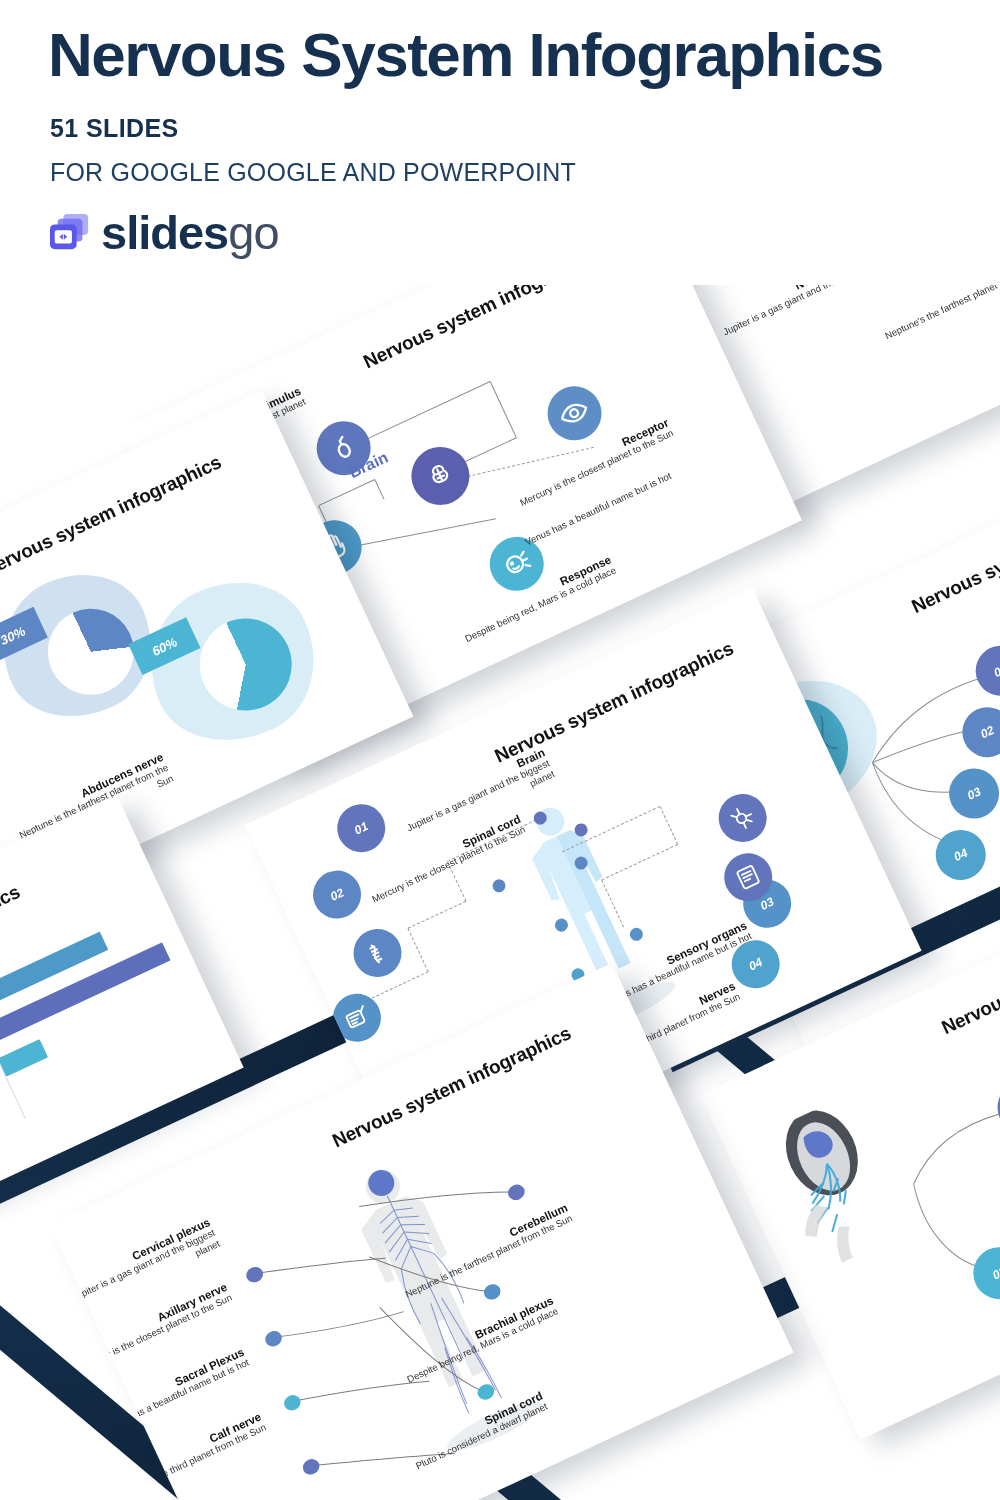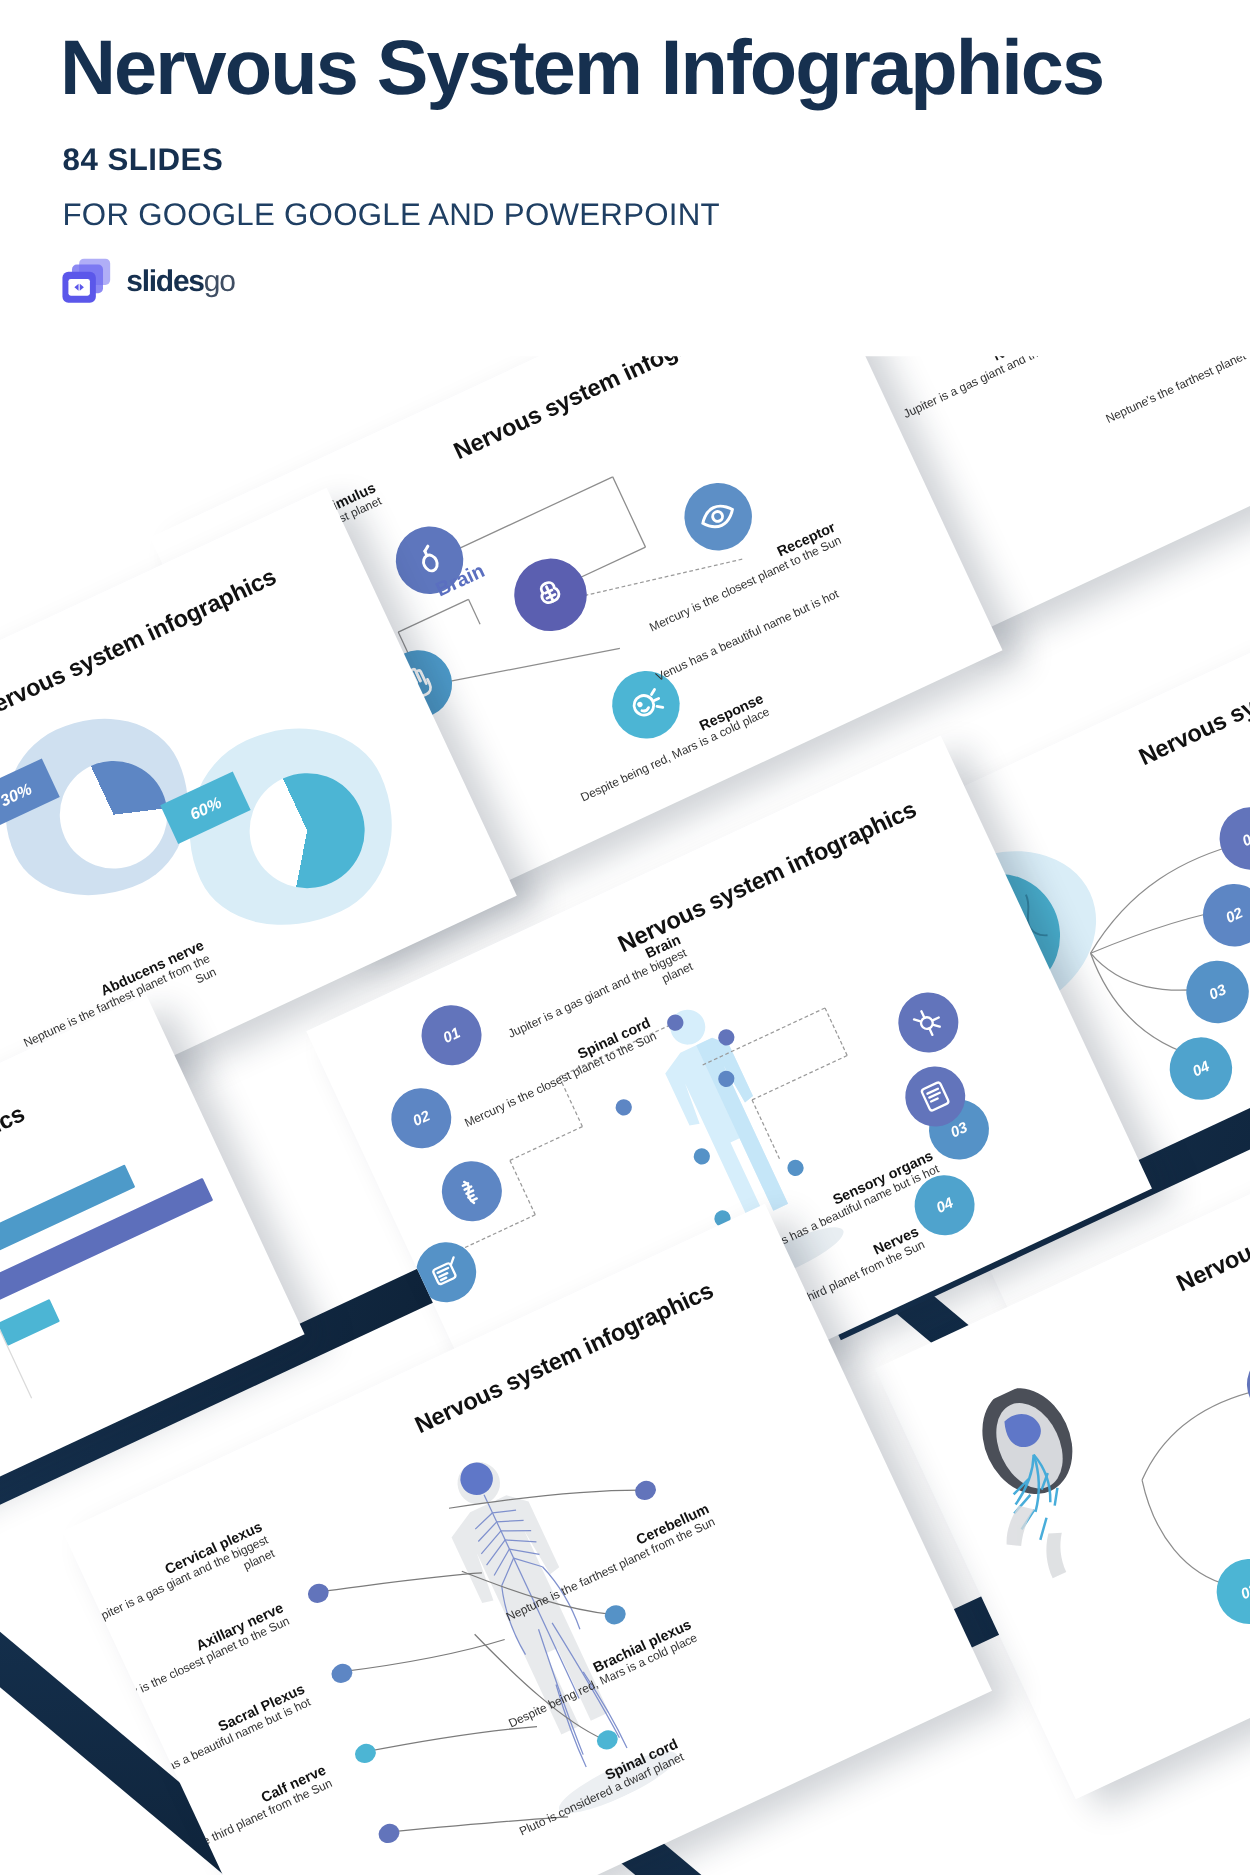--- a/index.html
+++ b/index.html
@@ -15,21 +15,21 @@
           background:#ffffff;}
   .title{position:absolute;left:48px;top:22px;width:950px;
          font-size:62px;font-weight:bold;letter-spacing:-1.5px;
          color:#16304f;line-height:1.05;white-space:nowrap;}
   .subtitle{position:absolute;left:50px;top:114px;font-size:25px;font-weight:bold;
             color:#16304f;letter-spacing:0.4px;}
   .tagline{position:absolute;left:50px;top:158px;font-size:25px;font-weight:normal;
            color:#1f3f63;letter-spacing:0.2px;}
   .brand{position:absolute;left:48px;top:205px;display:flex;align-items:center;gap:9px;}
   .brand-mark{width:44px;height:42px;position:relative;}
-  .brand-text{font-size:24px;font-weight:bold;color:#16304f;letter-spacing:-1px;}
+  .brand-text{font-size:47px;font-weight:bold;color:#16304f;letter-spacing:-1px;}
   .brand-text .go{color:#3f4e63;font-weight:normal;}
 
   
   .slide{
     position:absolute;background:#fff;
     box-shadow:14px 16px 26px rgba(20,35,55,.20);
     overflow:hidden;
   }
   .slide-title{
     position:absolute;font-weight:bold;color:#111;white-space:nowrap;
@@ -435,21 +435,21 @@
       <div class="item-desc">Despite being red, Mars is a cold place</div>
     </div>
     <div class="txtblock right" style="left:182px;top:356px;width:192px;">
       <div class="item-title">Spinal cord</div>
       <div class="item-desc">Pluto is considered a dwarf planet</div>
     </div>
   </div>
 
   <div class="header">
     <div class="title">Nervous System Infographics</div>
-    <div class="subtitle">84 SLIDES</div>
+    <div class="subtitle">51 SLIDES</div>
     <div class="tagline">FOR GOOGLE GOOGLE AND POWERPOINT</div>
     <div class="brand">
       <span class="brand-mark">
         <svg viewBox="0 0 46 44" width="44" height="42">
           <rect x="16" y="2" width="26" height="22" rx="4" fill="#6f6cf0" opacity=".55"></rect>
           <rect x="10" y="7" width="26" height="24" rx="4" fill="#6f6cf0" opacity=".8"></rect>
           <rect x="2" y="13" width="28" height="26" rx="5" fill="#5b57ea"></rect>
           <rect x="7" y="19" width="18" height="14" rx="2" fill="#ffffff"></rect>
           <path d="M12 26l3.5-3v6zM20 26l-3.5 3v-6z" fill="#5b57ea"></path>
         </svg>

